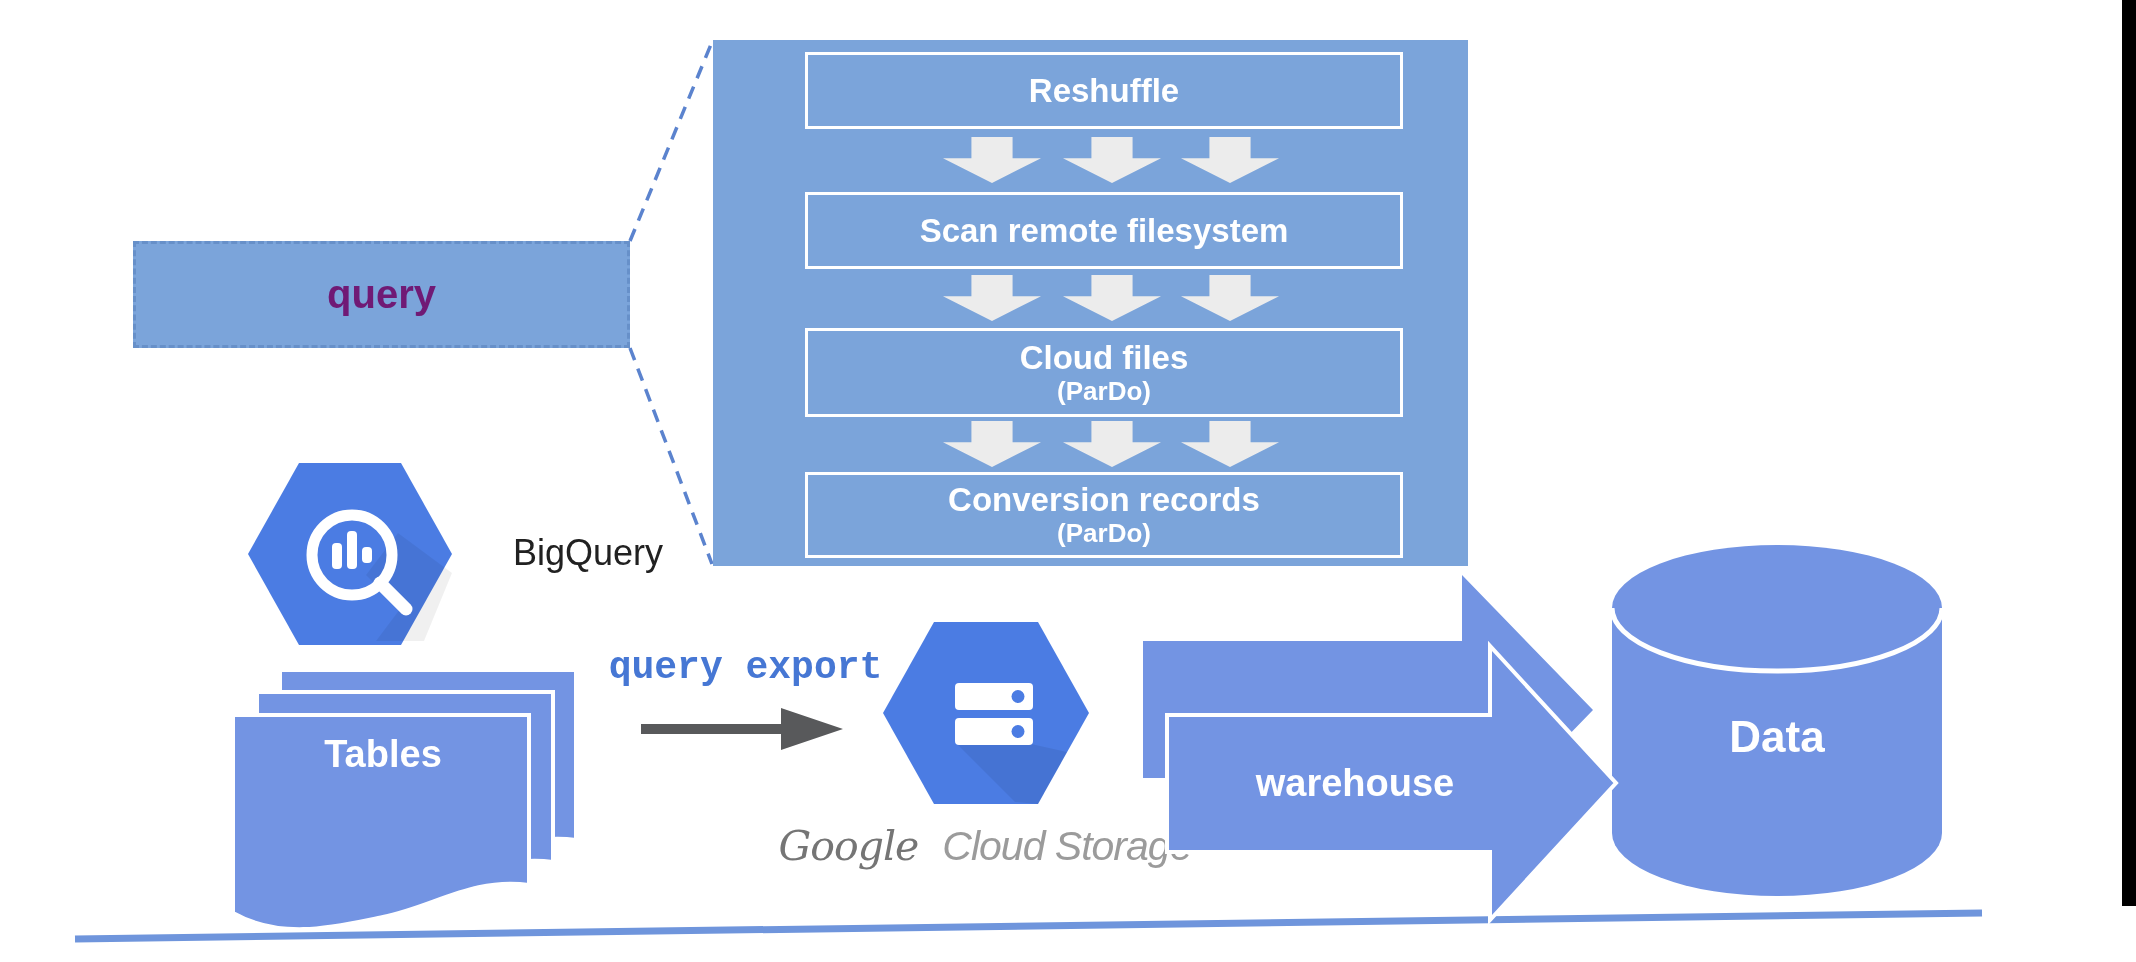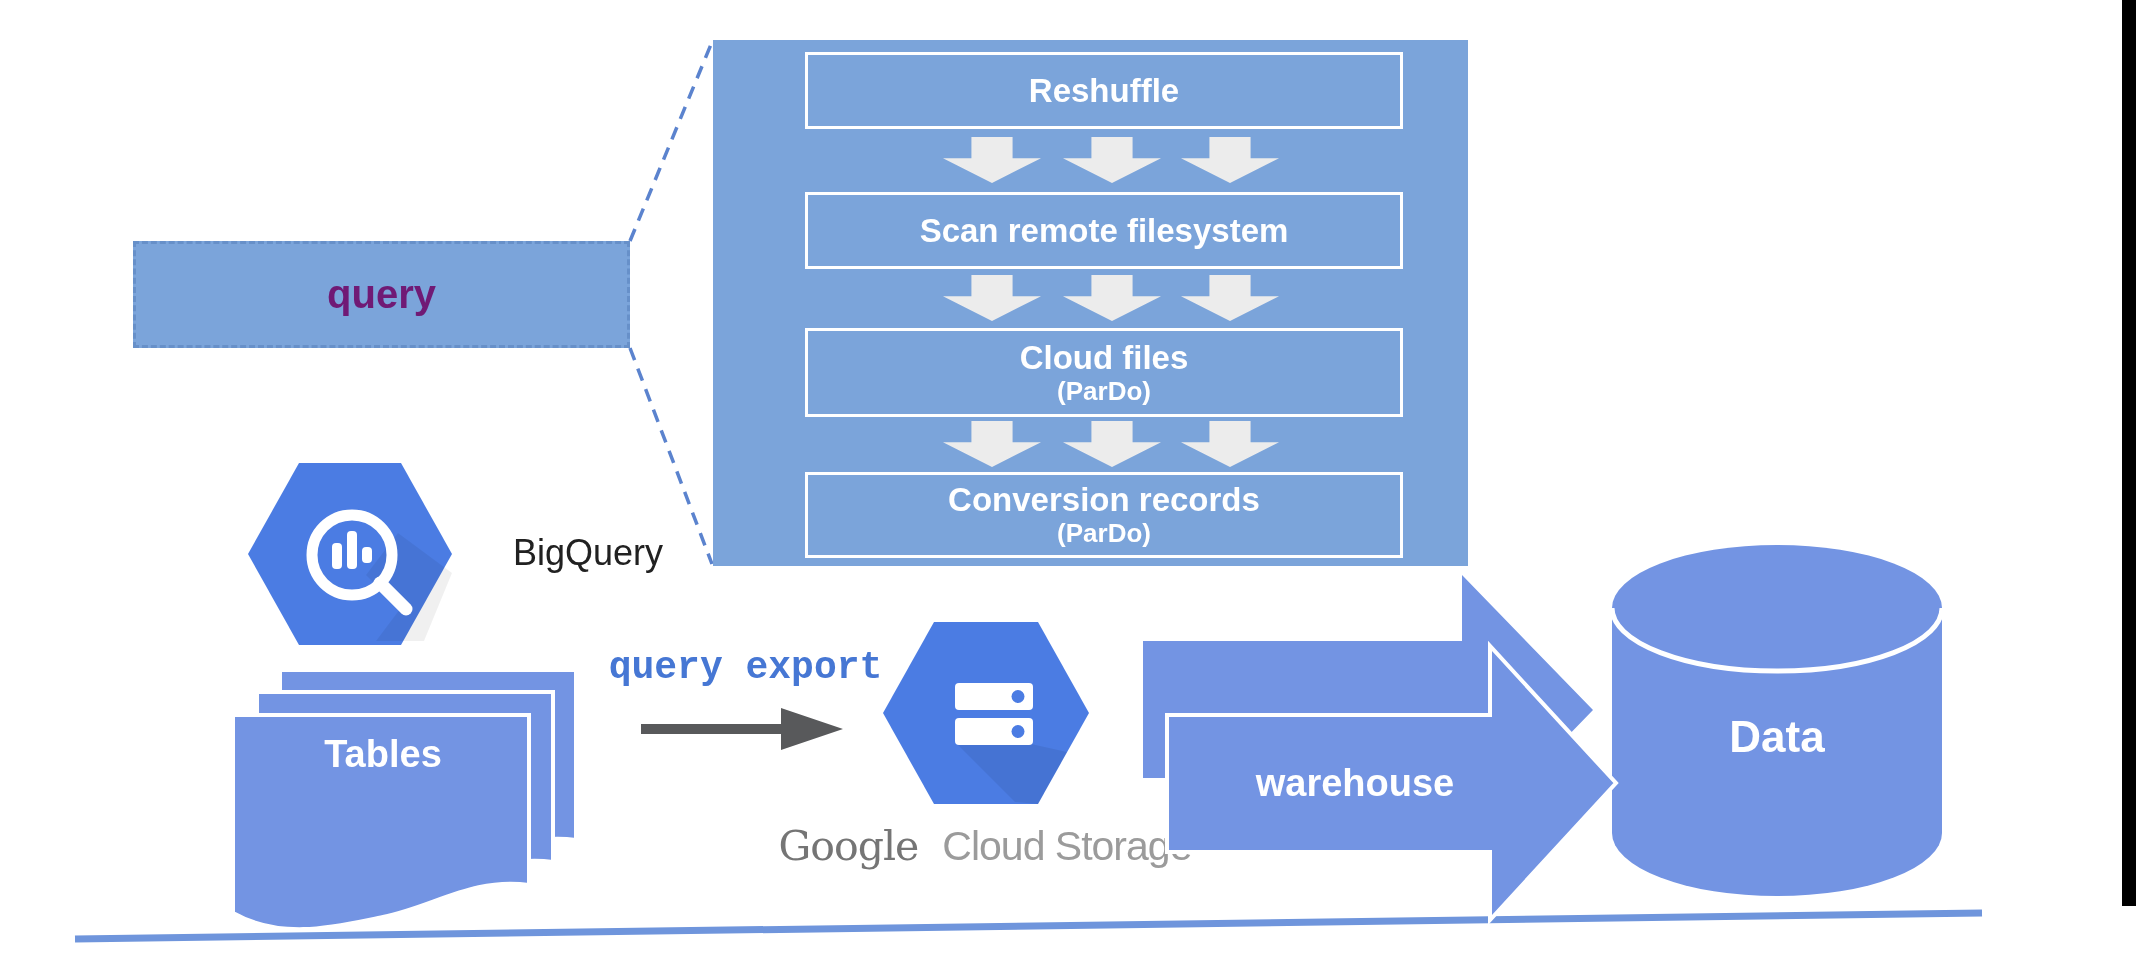--- a/index.html
+++ b/index.html
@@ -30,21 +30,21 @@
     border:3px dashed #6790C9;box-sizing:border-box;
     color:#701a75;font-weight:bold;font-size:40px;
   }
   .lbl{color:#ffffff;font-weight:bold;}
   .bq-label{left:488px;top:532px;width:200px;font-size:36px;font-weight:500;color:#212121;}
   .tables-label{left:263px;top:733px;width:240px;font-size:38px;}
   .qexport-label{left:608px;top:646px;width:275px;font-size:38px;font-weight:bold;color:#4677D4;font-family:Liberation Mono, monospace;}
   .transform-label{left:1230px;top:762px;width:250px;font-size:38px;}
   .dw-label{left:1627px;top:710px;width:300px;font-size:44px;line-height:53px;}
   .gcs-label{left:785px;top:822px;width:400px;font-size:41px;white-space:nowrap;
-    display:flex;justify-content:center;align-items:baseline;gap:24px;}
+    display:flex;justify-content:center;align-items:baseline;gap:24px;font-style:italic;}
   .gcs-google{font-family:"DejaVu Serif",serif;color:#757575;letter-spacing:-1px;}
   .gcs-cloud{font-family:"Liberation Sans",sans-serif;font-weight:300;color:#9B9B9B;letter-spacing:-1px;}
   .black-bar{left:2122px;top:0;width:14px;height:906px;background:#000000;}
 </style>
 </head>
 <body>
 
 <svg class="abs" style="left:0;top:0;" width="2136" height="962" viewBox="0 0 2136 962">
   <line x1="630" y1="241" x2="712" y2="42" stroke="#5B83CE" stroke-width="3.5" stroke-dasharray="13 9"></line>
   <line x1="630" y1="348" x2="712" y2="564" stroke="#5B83CE" stroke-width="3.5" stroke-dasharray="13 9"></line>

